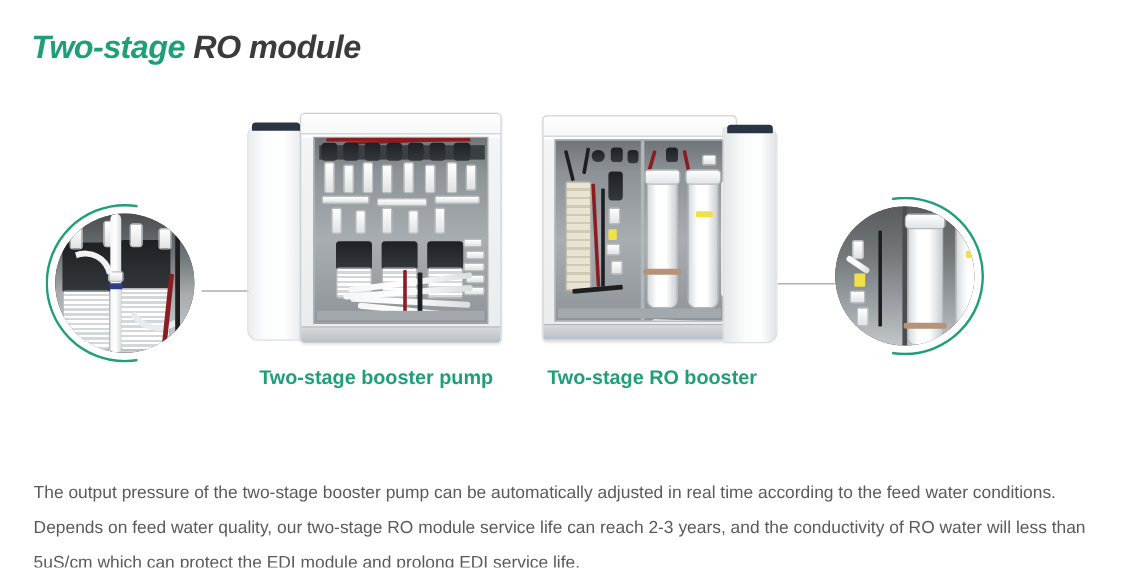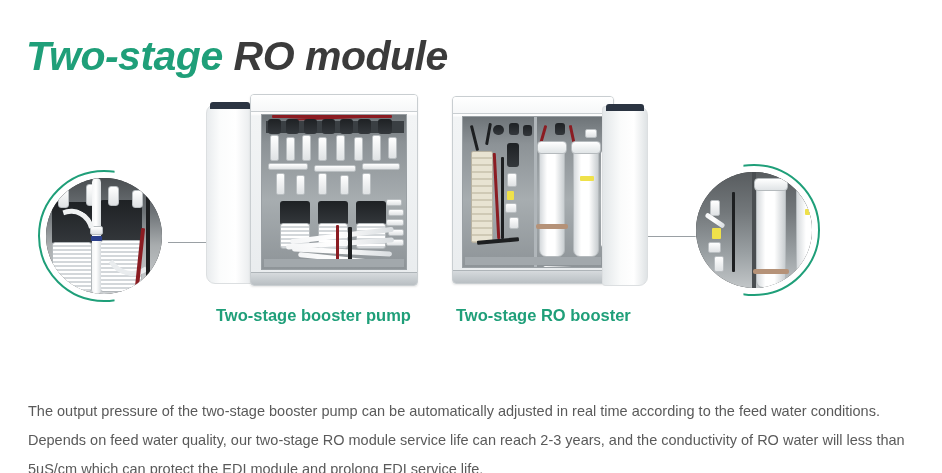--- a/index.html
+++ b/index.html
@@ -11,21 +11,21 @@
     width: 942px; height: 473px;
     position: relative; overflow: hidden;
     font-family: "Liberation Sans", sans-serif;
     -webkit-font-smoothing: antialiased;
   }
 
   
   #heading {
     position: absolute;
     left: 26px; top: 6px;
-    font-size: 41px;
+    font-size: 27px;
     font-weight: bold;
     font-style: italic;
     letter-spacing: -0.5px;
     white-space: nowrap;
   }
   #heading .accent { color: #1f9f79; }
   #heading .plain  { color: #3b3b3b; }
 
   
   #stage {

